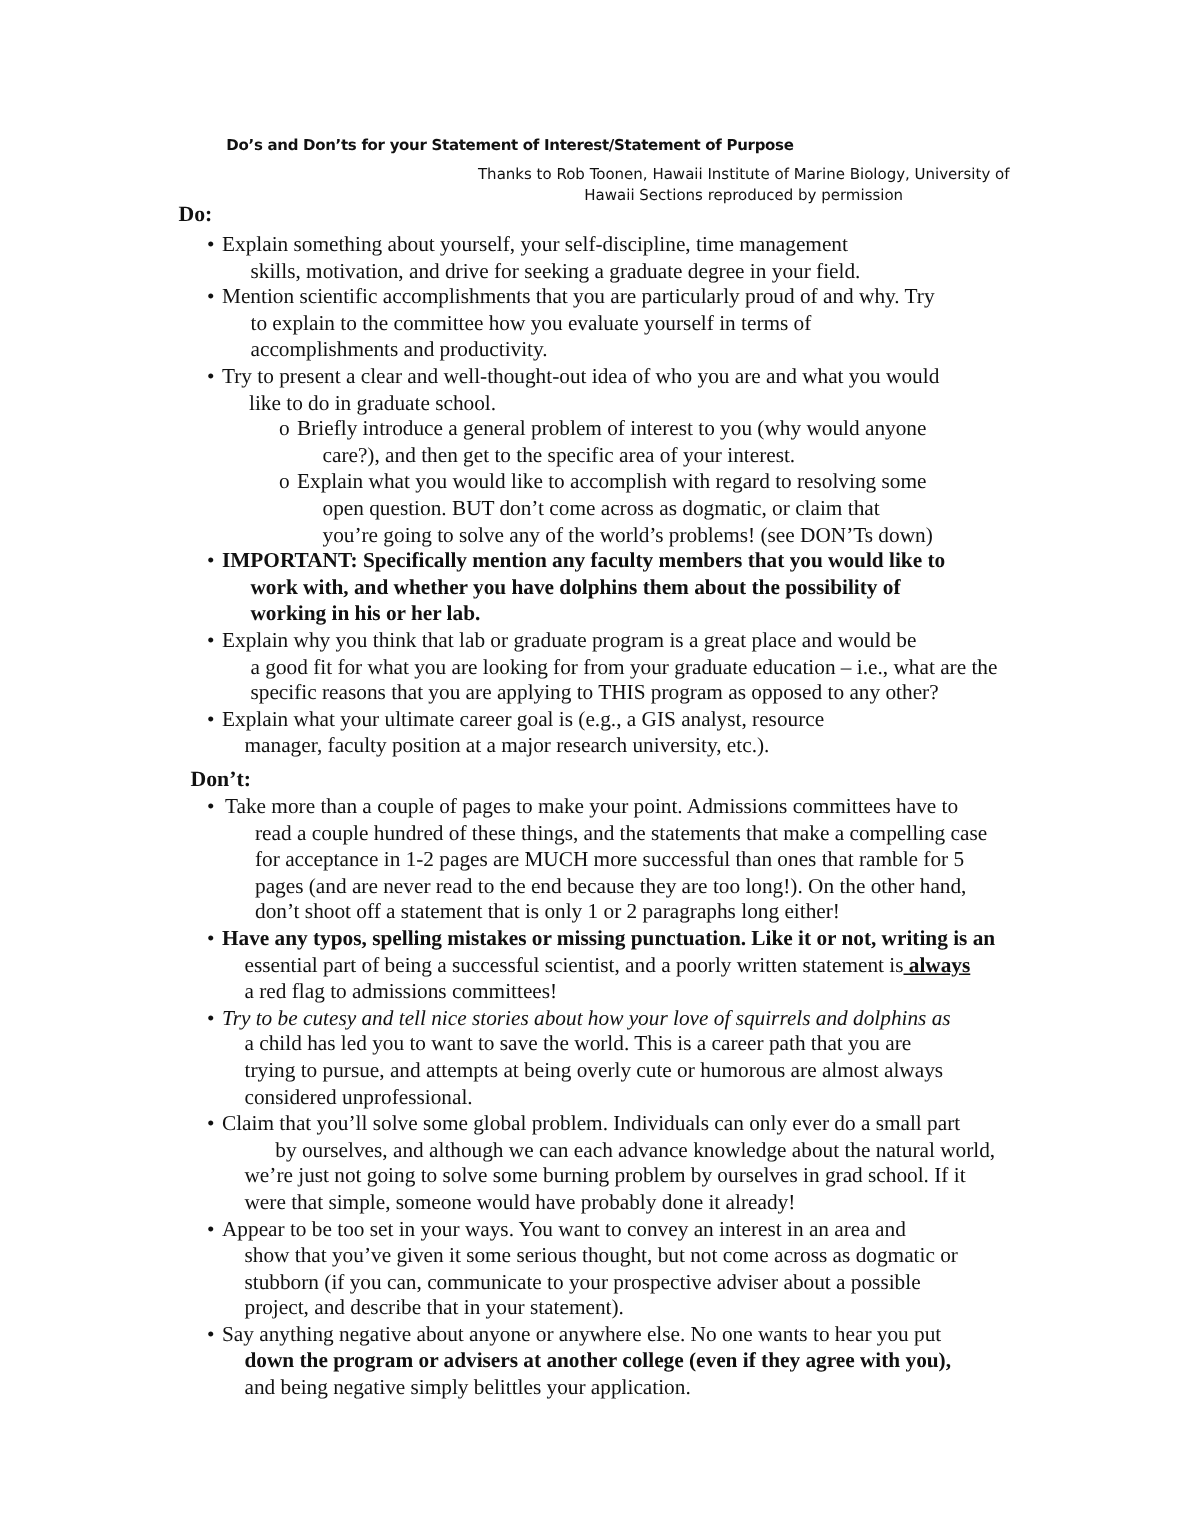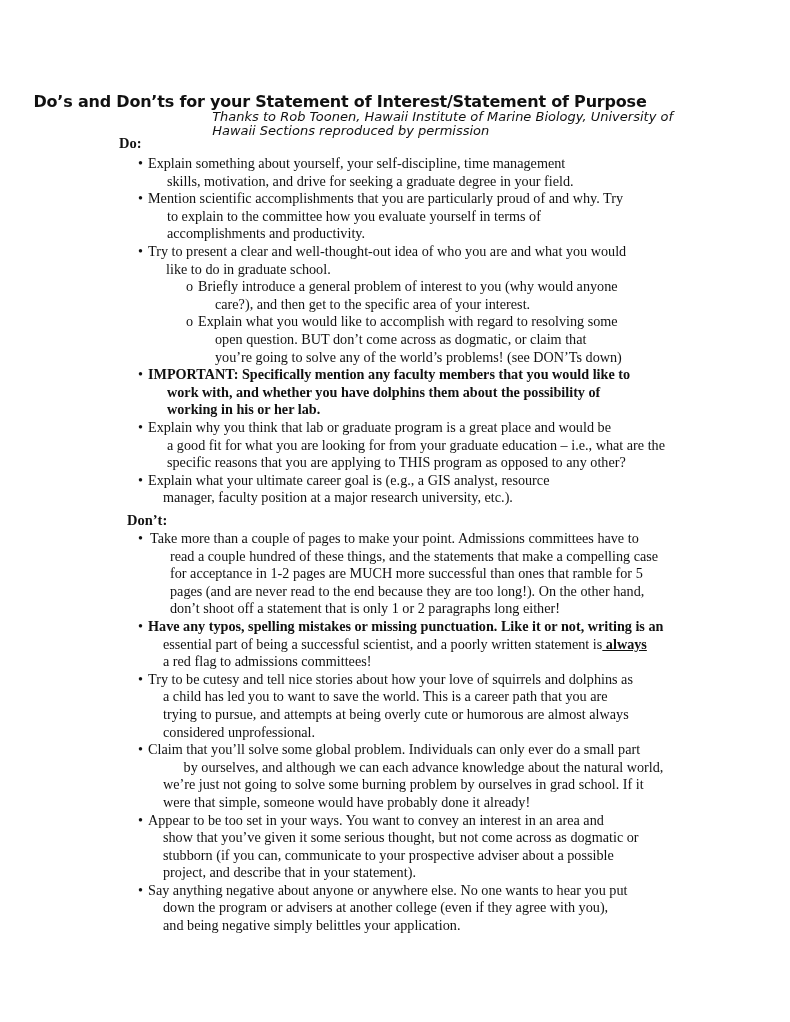--- a/index.html
+++ b/index.html
@@ -1,24 +1,24 @@
 <!DOCTYPE html>
 <html><head>
 <meta charset="utf-8">
 <style>
   html, body { margin: 0; padding: 0; background: #ffffff; }
   body { width: 790px; height: 1022px; position: relative; overflow: hidden; color: #111; }
   .page { position: absolute; left: 0; top: 0; width: 790px; height: 1022px; }
   .title {
     position: absolute; left: 0; top: 92px; width: 680px; text-align: center;
-    font-family: "DejaVu Sans", sans-serif; font-weight: bold; font-size: 16px; letter-spacing: -0.2px;
+    font-family: "DejaVu Sans", sans-serif; font-weight: bold; font-size: 10px; letter-spacing: -0.2px;
   }
   .credit {
-    position: absolute; right: 117px; top: 110px; text-align: left;
-    font-family: "DejaVu Sans", sans-serif; font-style: italic; font-size: 13px; line-height: 14px;
+    position: absolute; right: 117px; top: 110px; text-align: center;
+    font-family: "DejaVu Sans", sans-serif; font-size: 10px; line-height: 14px;
   }
   .serif { font-family: "Liberation Serif", serif; font-size: 14.2px; line-height: 17.6px; }
   .section-head { position: absolute; font-family: "Liberation Serif", serif; font-weight: bold; font-size: 14.5px; }
   .list { position: absolute; margin: 0; padding: 0; list-style: none; }
   .item { position: relative; margin: 0; }
   .bullet { position: absolute; left: 0; top: 0; }
   .line { display: block; white-space: nowrap; }
   .bold { font-weight: bold; }
   .uline { text-decoration: underline; font-weight: bold; }
 </style>
@@ -91,21 +91,21 @@
         <span class="line" style="padding-left: 32px;">don’t shoot off a statement that is only 1 or 2 paragraphs long either!</span>
       </div>
       <div class="item">
         <span class="bullet">•</span>
         <span class="line" style="padding-left: 10px; font-weight: bold;">Have any typos, spelling mistakes or missing punctuation. Like it or not, writing is an</span>
         <span class="line" style="padding-left: 25px;">essential part of being a successful scientist, and a poorly written statement is<span class="uline"> always</span></span>
         <span class="line" style="padding-left: 25px;">a red flag to admissions committees!</span>
       </div>
       <div class="item">
         <span class="bullet">•</span>
-        <span class="line" style="padding-left: 10px;">Try to be cutesy and tell nice stories about how your love of squirrels and dolphins as</span>
+        <span class="line" style="padding-left: 10px; font-style: italic;">Try to be cutesy and tell nice stories about how your love of squirrels and dolphins as</span>
         <span class="line" style="padding-left: 25px;">a child has led you to want to save the world. This is a career path that you are</span>
         <span class="line" style="padding-left: 25px;">trying to pursue, and attempts at being overly cute or humorous are almost always</span>
         <span class="line" style="padding-left: 25px;">considered unprofessional.</span>
       </div>
       <div class="item">
         <span class="bullet">•</span>
         <span class="line" style="padding-left: 10px;">Claim that you’ll solve some global problem. Individuals can only ever do a small part</span>
         <span class="line" style="padding-left: 25px; text-align: right;">by ourselves, and although we can each advance knowledge about the natural world,</span>
         <span class="line" style="padding-left: 25px;">we’re just not going to solve some burning problem by ourselves in grad school. If it</span>
         <span class="line" style="padding-left: 25px;">were that simple, someone would have probably done it already!</span>
@@ -113,17 +113,17 @@
       <div class="item">
         <span class="bullet">•</span>
         <span class="line" style="padding-left: 10px;">Appear to be too set in your ways. You want to convey an interest in an area and</span>
         <span class="line" style="padding-left: 25px;">show that you’ve given it some serious thought, but not come across as dogmatic or</span>
         <span class="line" style="padding-left: 25px;">stubborn (if you can, communicate to your prospective adviser about a possible</span>
         <span class="line" style="padding-left: 25px;">project, and describe that in your statement).</span>
       </div>
       <div class="item">
         <span class="bullet">•</span>
         <span class="line" style="padding-left: 10px;">Say anything negative about anyone or anywhere else. No one wants to hear you put</span>
-        <span class="line" style="padding-left: 25px;">down the program or advisers at another college (even if they agree with you),</span>
+        <span class="line" style="padding-left: 25px; font-weight: bold;">down the program or advisers at another college (even if they agree with you),</span>
         <span class="line" style="padding-left: 25px;">and being negative simply belittles your application.</span>
       </div>
     </div>
 </div>
 
 </body></html>

